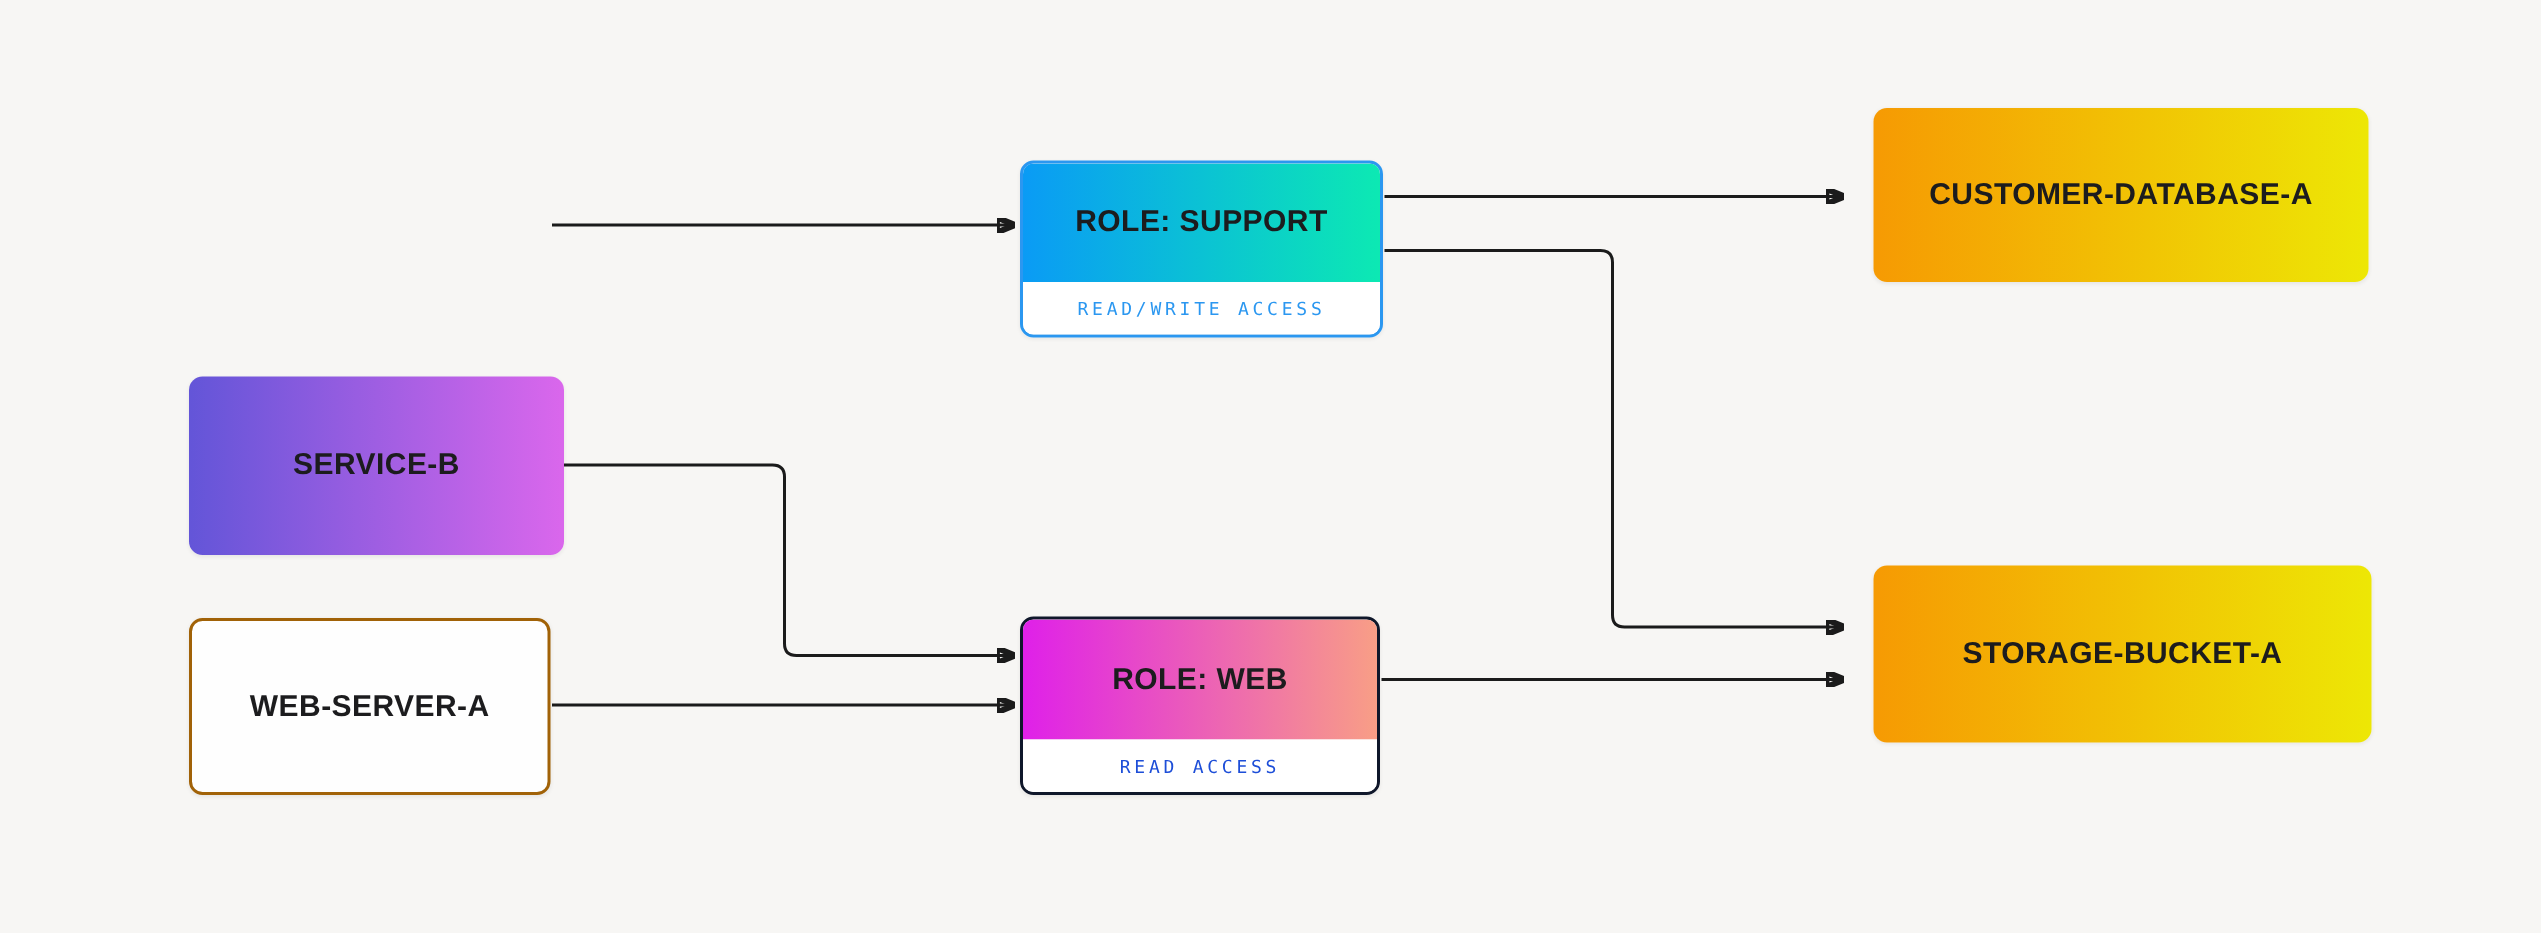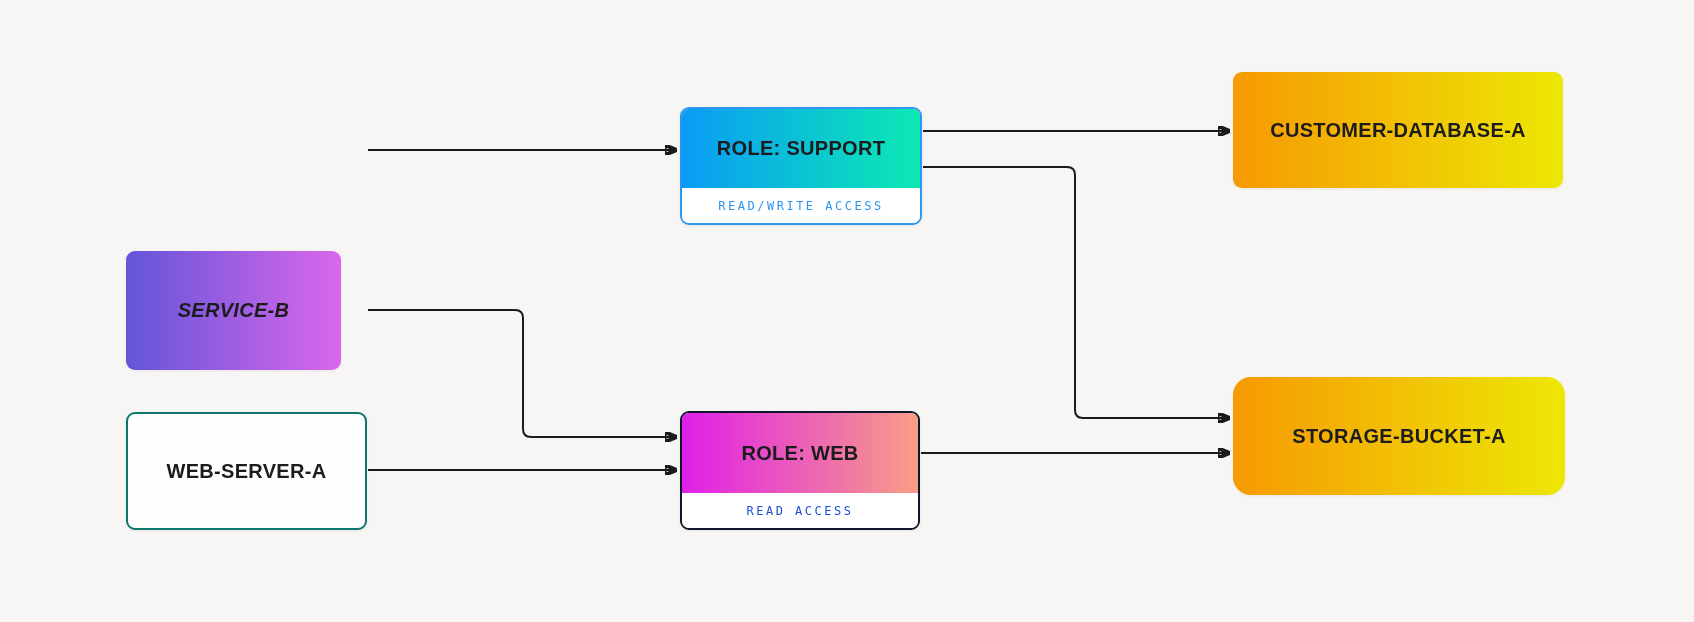--- a/index.html
+++ b/index.html
@@ -39,25 +39,25 @@
   .node-label {
     font-size: 20px;
     font-weight: bold;
     color: #1c1c1e;
     letter-spacing: 0.3px;
     white-space: nowrap;
   }
   .grad-blue-teal   { background: linear-gradient(90deg, #0a9bf5 0%, #0ce9b3 100%); }
   .grad-purple-pink { background: linear-gradient(90deg, #6355d8 0%, #da67ec 100%); }
   .grad-magenta-salmon { background: linear-gradient(90deg, #df20e9 0%, #f89e86 100%); }
-  .grad-orange-yellow  { background: linear-gradient(90deg, #f69a03 0%, #ede705 100%); }
+  .grad-orange-yellow  { background: linear-gradient(90deg, #f69a03 0%, #ede705 100%); margin-left: 16px; }
 
   .node.outlined {
     background: #fefefe;
-    border: 2px solid #0f766e;
+    border: 2px solid #a16207;
   }
 
   
   .role {
     flex-direction: column;
     align-items: stretch;
     justify-content: flex-start;
     padding: 0;
     overflow: hidden;
   }
@@ -80,26 +80,26 @@
     letter-spacing: 2.5px;
     white-space: nowrap;
   }
   .role-support { border: 2px solid #2b97f0; }
   .role-support .badge-text { color: #2b97f0; }
   .role-web { border: 2px solid #0f172a; }
   .role-web .badge-text { color: #1d4ed8; }
 
   
   #service-a   { left: 126px; top:  90px; width: 241px; height: 120px; }
-  #service-b   { left: 126px; top: 251px; width: 215px; height: 119px; font-style: italic; }
+  #service-b   { left: 126px; top: 251px; width: 250px; height: 119px; }
   #web-server-a{ left: 126px; top: 412px; width: 241px; height: 118px; }
   #role-support{ left: 680px; top: 107px; width: 242px; height: 118px; }
   #role-web    { left: 680px; top: 411px; width: 240px; height: 119px; }
   #customer-database-a { left: 1233px; top:  72px; width: 330px; height: 116px; }
-  #storage-bucket-a    { left: 1233px; top: 377px; width: 332px; height: 118px; border-radius: 18px; }
+  #storage-bucket-a    { left: 1233px; top: 377px; width: 332px; height: 118px; }
 </style>
 </head>
 <body>
 
 <div class="canvas">
 
   <svg class="edges" viewBox="0 0 1694 622" xmlns="http://www.w3.org/2000/svg">
     <defs>
       <marker id="arrowhead" markerWidth="6" markerHeight="5" refX="5.2" refY="2.5" orient="auto" markerUnits="strokeWidth">
         <path d="M0,0 L6,2.5 L0,5 Z" fill="#1b1b1b" stroke="none"></path>

